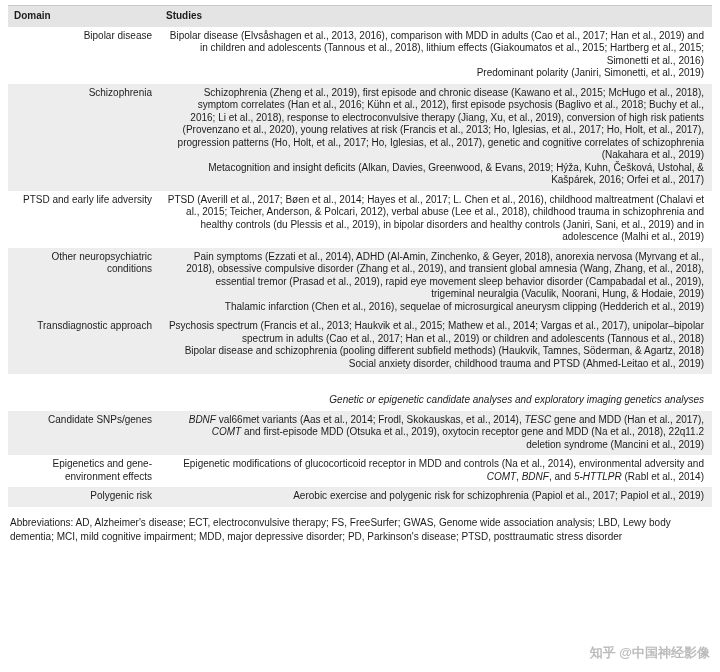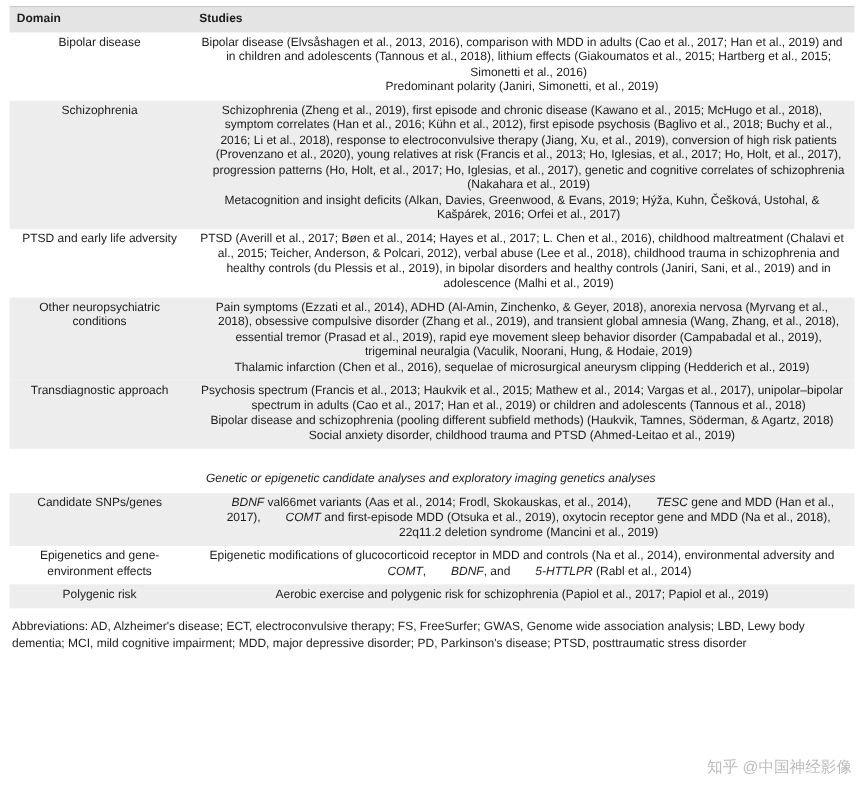--- a/index.html
+++ b/index.html
@@ -27,51 +27,52 @@
   thead th {
     background: var(--header-bg, #e4e4e4);
     font-weight: bold;
     text-align: left;
     vertical-align: top;
     padding: 4px 8px 4px 6px;
     font-size: 10px;
   }
   tbody td {
     vertical-align: top;
-    text-align: center;
+    text-align: right;
     padding: 3px 8px 4px 6px;
   }
   tr.shaded { background: var(--stripe, #eeeeee); }
   td.section-cell {
     font-style: italic;
     padding-top: 20px;
     padding-bottom: 4px;
   }
   td.studies-cell p {
     margin: 0;
     padding-left: 11px;
     text-indent: -11px;
   }
-  .italic { font-style: italic; margin-left: 18px; }
+  .italic { font-style: italic; }
   .footnote {
     margin-top: 9px;
     font-size: 10px;
     line-height: 14px;
     color: #1c1c1c;
     padding: 0 2px;
   }
   .watermark {
     position: absolute;
     right: 10px;
-    bottom: 24px;
+    bottom: 10px;
     font-size: 13px;
     color: var(--watermark, #a6a6a6);
     opacity: 0.75;
     pointer-events: none;
     white-space: nowrap;
+    font-weight: bold;
   }
 </style>
 </head>
 <body>
 
 <div class="page">
 
   <table class="studies-table">
     <colgroup>
       <col class="col-domain">

